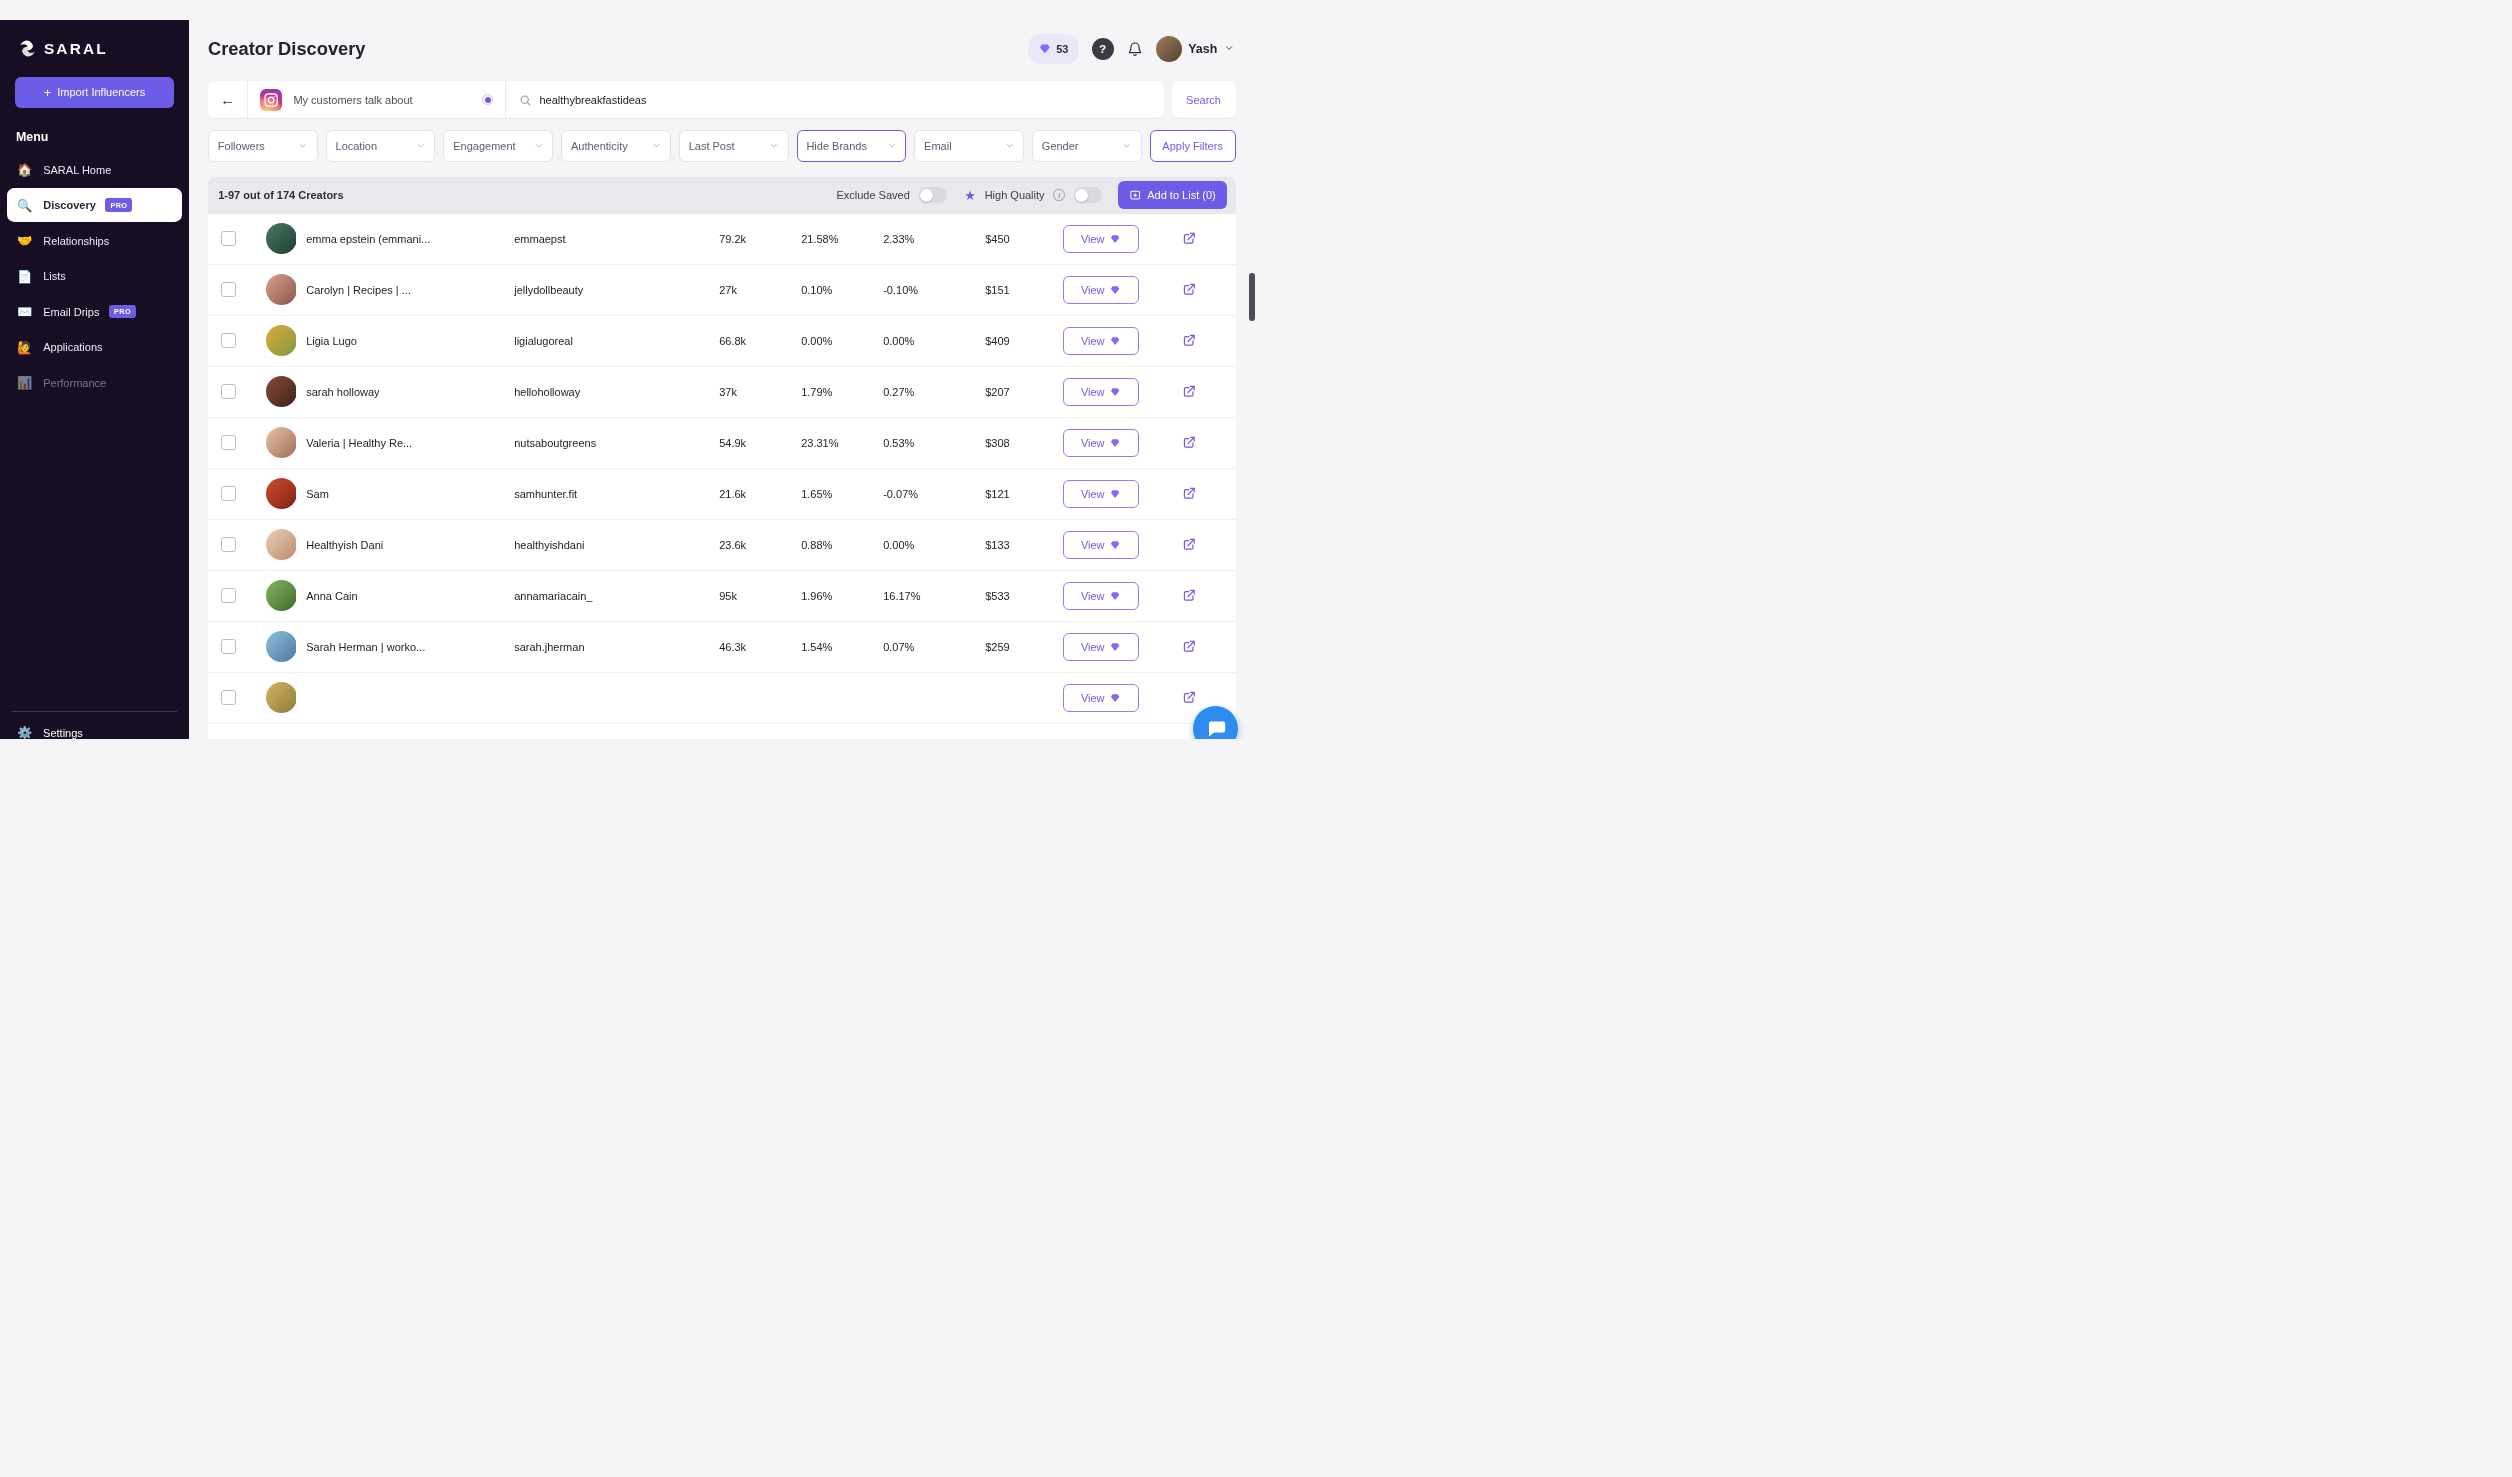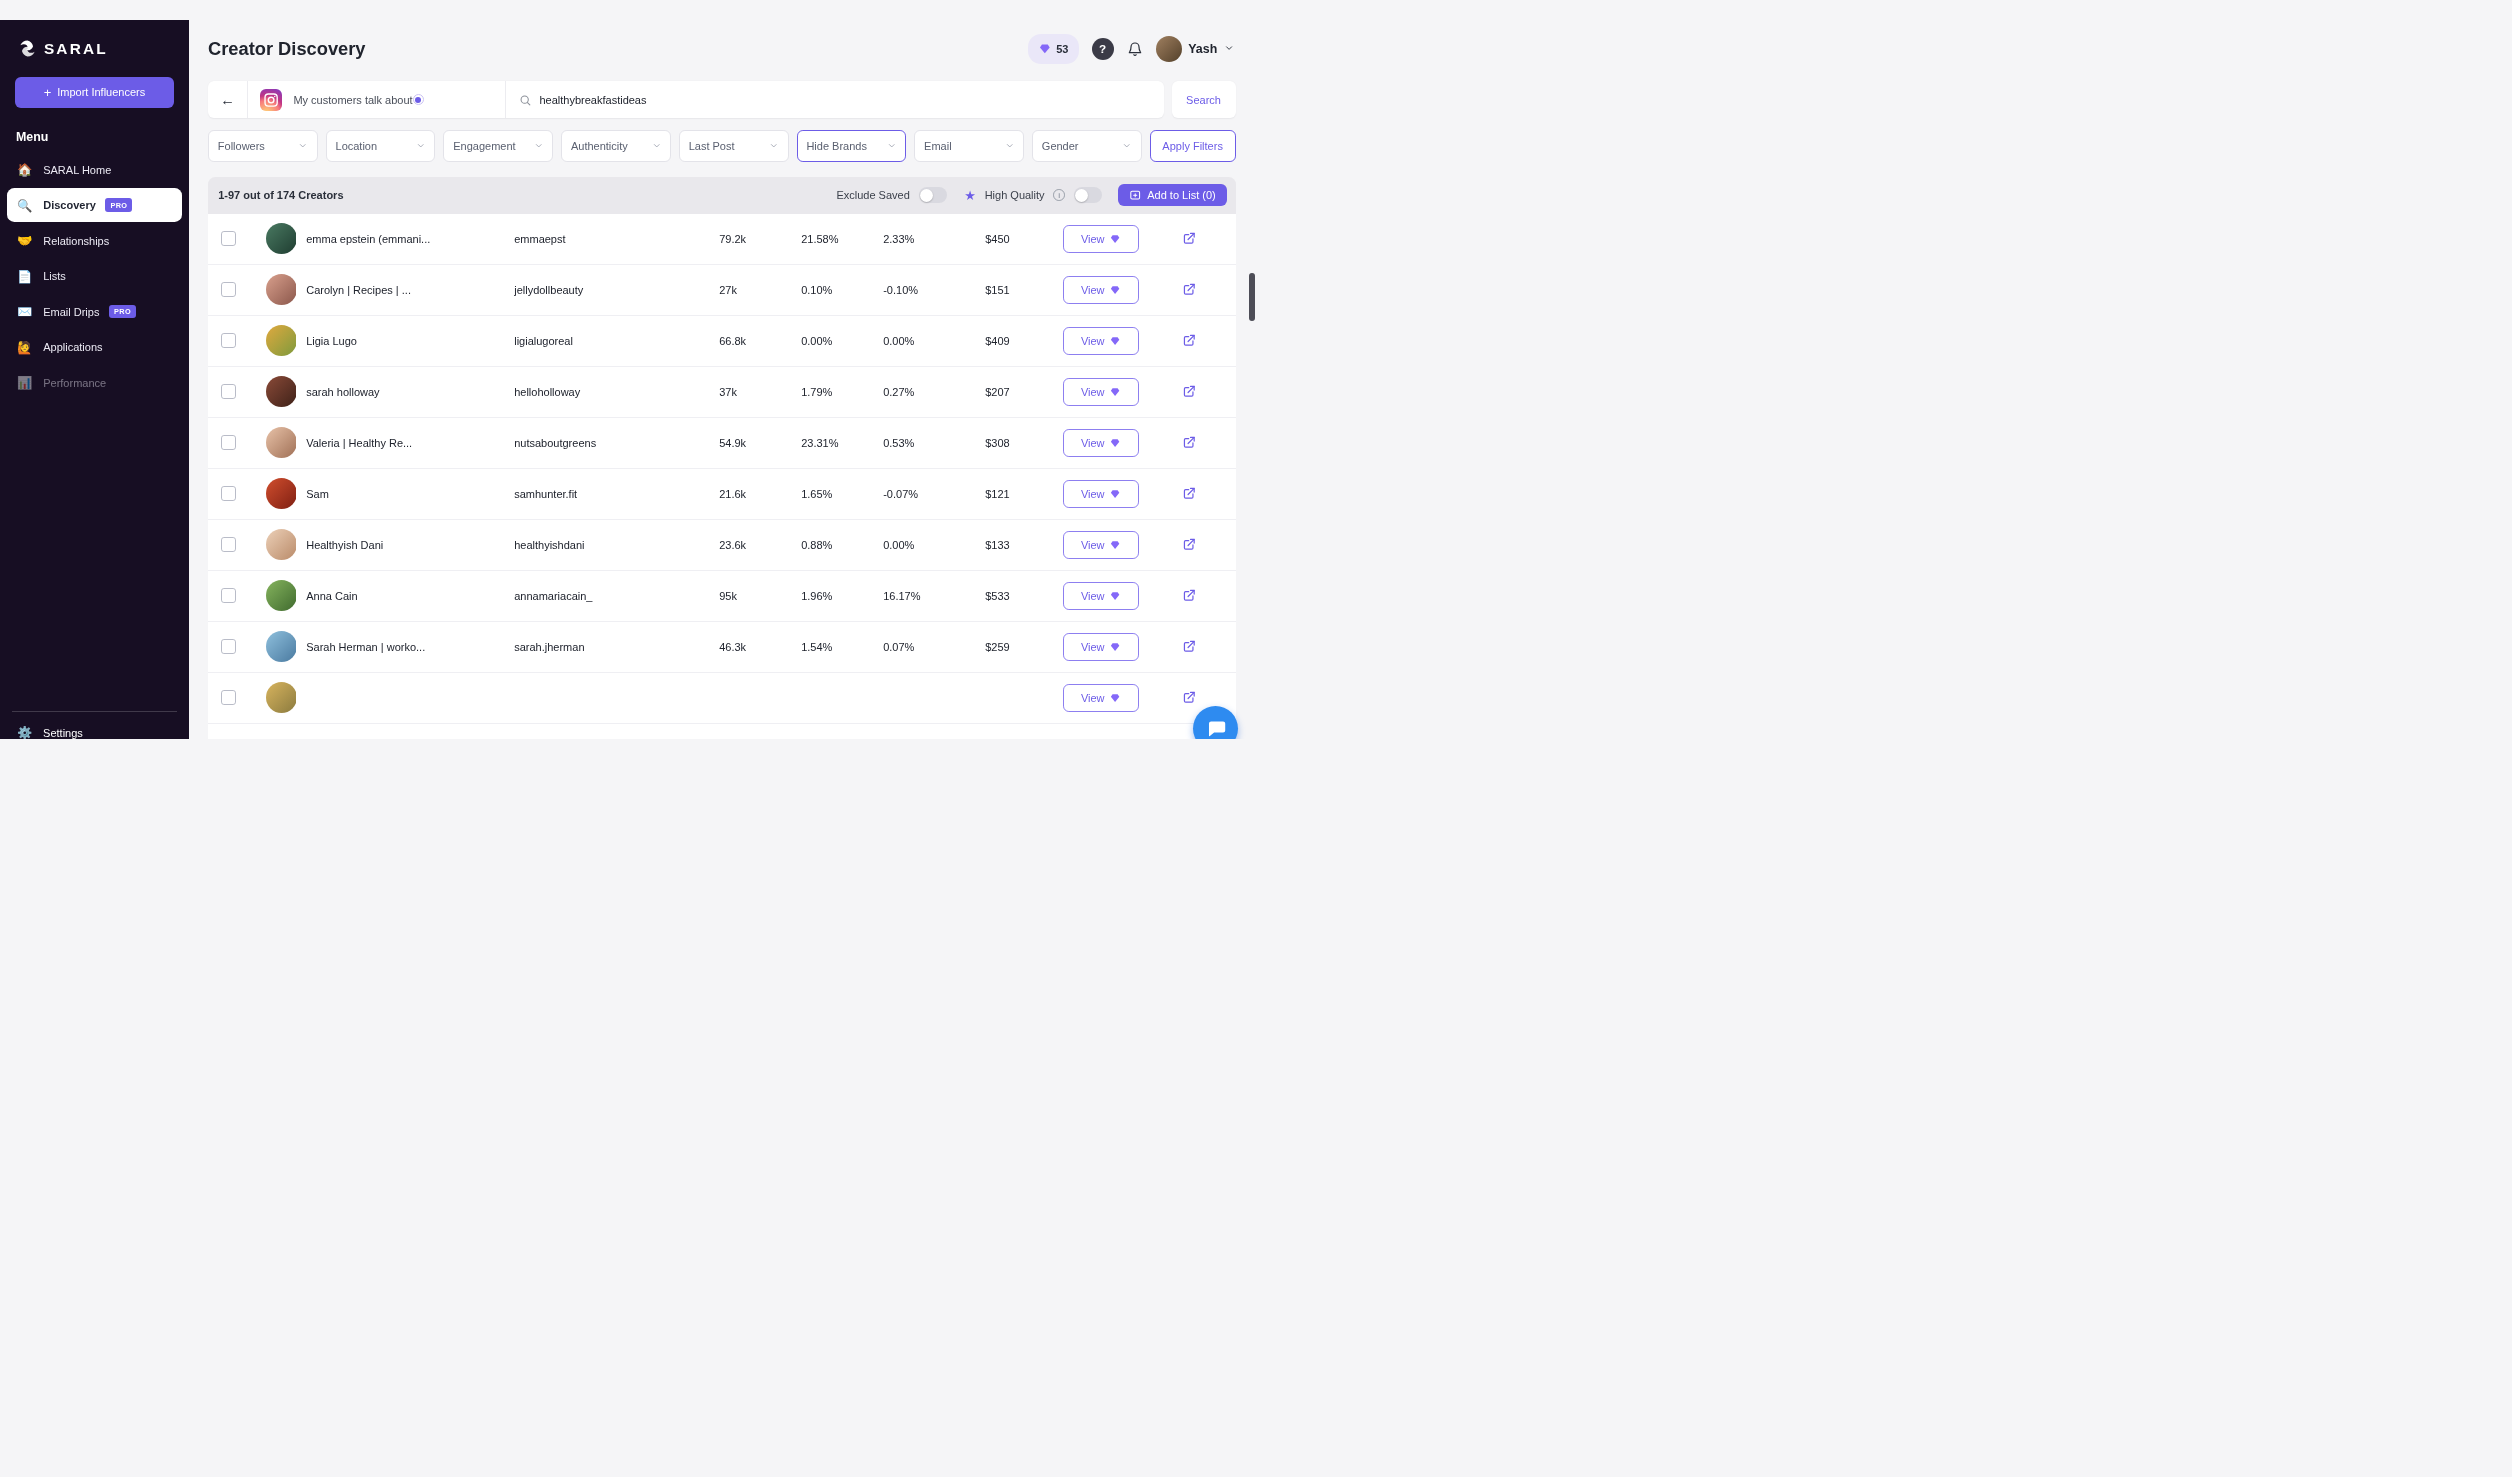--- a/index.html
+++ b/index.html
@@ -44,21 +44,21 @@
 
   
   .search-row { display:flex; gap:7.3px; margin:4.4px 20.5px 0 19px; height:37px; flex-shrink:0; }
   .search-bar { flex:1; background:#fff; border-radius:5.9px; display:flex; align-items:center; box-shadow:0 0.7px 1.5px rgba(20,20,40,.06); }
   .back-cell { width:40px; align-self:stretch; display:flex; align-items:center; justify-content:center;
     border-right:0.7px solid #ececf0; cursor:pointer; font-size:14.6px; color:#2a2f3a; }
   .ig-cell { padding:0 4.4px 0 11.7px; display:flex; align-items:center; }
   .ig-icon { width:22px; height:22px; border-radius:5.9px; position:relative;
     background:radial-gradient(circle at 30% 110%, #ffd776 0%, #f7797d 45%, #c13584 62%, #8a3ab9 92%); }
   .ig-icon svg { position:absolute; inset:2.9px; }
-  .query-type { width:220px; align-self:stretch; display:flex; align-items:center; justify-content:flex-start;
+  .query-type { width:220px; align-self:stretch; display:flex; align-items:center; justify-content:space-between;
     padding:0 11.7px 0 7.3px; font-size:11px; color:#4a4f5a; border-right:0.7px solid #ececf0; cursor:pointer; }
   .radio { width:11px; height:11px; border-radius:50%; border:1.5px solid #cbc3f2; position:relative; flex-shrink:0; }
   .radio::after { content:""; position:absolute; inset:1.5px; border-radius:50%; background:#6C5CE7; }
   .search-input { flex:1; display:flex; align-items:center; gap:8px; padding:0 13px; font-size:11px; color:#20242e; }
   .search-btn { width:64px; background:#fff; border:none; border-radius:5.9px; color:#6C5CE7; font-size:11px;
     font-family:inherit; cursor:pointer; box-shadow:0 0.7px 1.5px rgba(20,20,40,.06); }
 
   
   .filters-row { display:flex; gap:8px; margin:11.7px 20.5px 0 19px; height:32px; flex-shrink:0; }
   .filter-dd { width:110px; background:#fff; border:0.7px solid #e3e3e9; border-radius:5.9px; display:flex; align-items:center;
@@ -79,21 +79,21 @@
     align-items:center; padding:0 8.8px 0 10.2px; }
   .count-text { font-size:11px; font-weight:bold; color:#2a2f3a; }
   .rh-right { margin-left:auto; display:flex; align-items:center; gap:8.8px; }
   .rh-label { font-size:11px; color:#3a3f4a; }
   .toggle { width:28px; height:16px; border-radius:8px; background:#d9d9e0; position:relative; cursor:pointer; flex-shrink:0; }
   .toggle::after { content:""; position:absolute; top:1.5px; left:1.5px; width:13px; height:13px; border-radius:50%;
     background:#fff; box-shadow:0 0.7px 1.5px rgba(0,0,0,.25); }
   .hq-star { color:#6C5CE7; font-size:13px; margin-left:8.8px; }
   .info-i { width:11.7px; height:11.7px; border-radius:50%; border:1.1px solid #9aa0aa; color:#9aa0aa; font-size:7.3px;
     display:flex; align-items:center; justify-content:center; font-weight:bold; }
-  .add-list-btn { margin-left:7.3px; background:#6C5CE7; color:#fff; border:none; border-radius:5.9px; height:22px;
+  .add-list-btn { margin-left:7.3px; background:#6C5CE7; color:#fff; border:none; border-radius:5.9px; height:28px;
     padding:4px 11px; font-size:11px; font-family:inherit; display:flex; align-items:center; gap:5.9px; cursor:pointer; }
 
   .table-body { background:#fff; flex:1; overflow:hidden; }
   .row { display:grid; grid-template-columns:41px 47px 208px 205px 82px 82px 102px 79px 110px 1fr;
     align-items:center; height:51px; border-bottom:0.7px solid #efeff3; background:#fff; }
   .cell { font-size:11px; color:#20242e; white-space:nowrap; overflow:hidden; }
   .c-pad { padding-left:10.2px; }
   .checkbox { width:14.6px; height:14.6px; border:1.5px solid #b9bcc8; border-radius:2.9px; display:block; margin:0 auto; cursor:pointer; background:#fff; }
   .avatar { width:31px; height:31px; border-radius:50%; display:block; margin-left:17px; background:#ccc; }
   .c-view { display:flex; padding-left:8.8px; }

